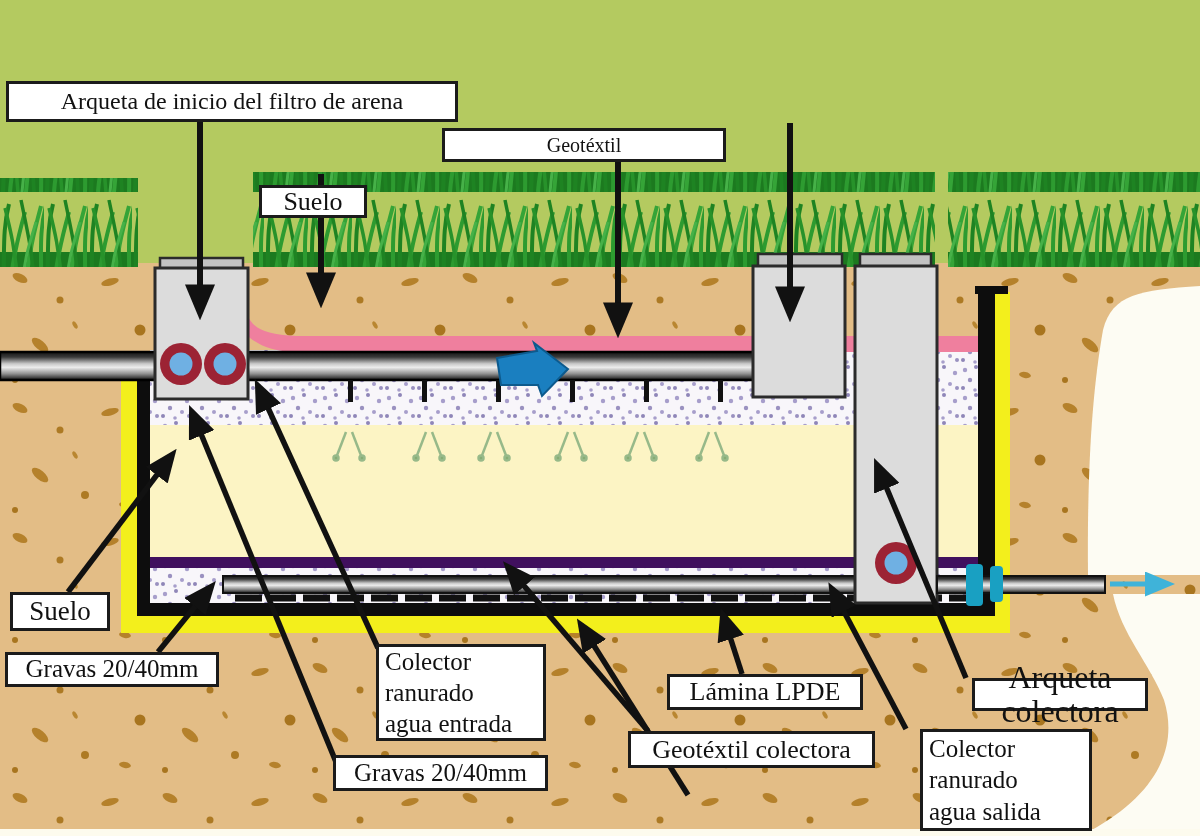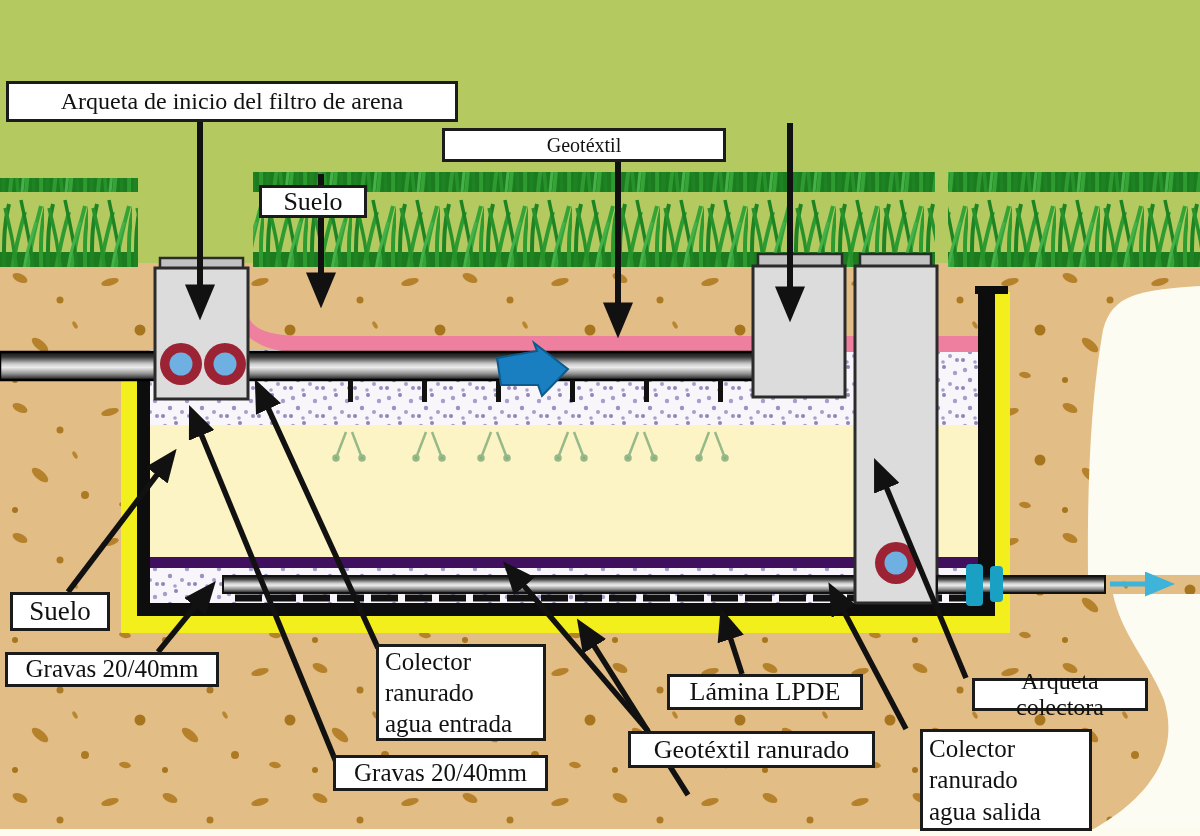--- a/index.html
+++ b/index.html
@@ -17,21 +17,21 @@
   }
   #lbl-arqueta-inicio{left:6px;top:81px;width:452px;height:41px;font-size:24px;}
   #lbl-arqueta-final{left:579px;top:79px;width:465px;height:44px;font-size:26px;}
   #lbl-suelo{left:259px;top:141px;width:108px;height:33px;font-size:26px;margin-top:44px;}
   #lbl-geotextil{left:442px;top:128px;width:284px;height:34px;font-size:20px;}
   #lbl-arena{left:10px;top:592px;width:100px;height:39px;font-size:27px;}
   #lbl-gravas-sup{left:5px;top:652px;width:214px;height:35px;font-size:25px;}
   #lbl-colector-entrada{left:376px;top:644px;width:170px;height:97px;justify-content:flex-start;text-align:left;line-height:1.25;padding-left:6px;}
   #lbl-gravas-inf{left:333px;top:755px;width:215px;height:36px;font-size:25px;}
   #lbl-lamina{left:667px;top:674px;width:196px;height:36px;font-size:26px;text-align:center;}
-  #lbl-arqueta-colectora{left:972px;top:678px;width:176px;height:33px;font-size:24px;}
+  #lbl-arqueta-colectora{left:972px;top:678px;width:176px;height:33px;font-size:32px;}
   #lbl-geotextil-perforado{left:628px;top:731px;width:247px;height:37px;font-size:26px;}
   #lbl-colector-salida{left:920px;top:729px;width:172px;height:102px;justify-content:flex-start;text-align:left;line-height:1.25;padding-left:6px;}
   #lbl-red-filtrante{left:633px;top:795px;width:163px;height:37px;font-size:26px;}
 </style>
 </head>
 <body>
 
 <div class="scene">
 
 <svg width="1200" height="836" viewBox="0 0 1200 836">
@@ -208,18 +208,18 @@
 <div class="lbl" id="lbl-suelo">Suelo</div>
 <div class="lbl" id="lbl-geotextil">Geotéxtil</div>
 <div class="lbl" id="lbl-arena">Suelo</div>
 <div class="lbl" id="lbl-gravas-sup">Gravas 20/40mm</div>
 <div class="lbl" id="lbl-colector-entrada">Colector
 ranurado
 agua entrada</div>
 <div class="lbl" id="lbl-gravas-inf">Gravas 20/40mm</div>
 <div class="lbl" id="lbl-lamina">Lámina LPDE</div>
 <div class="lbl" id="lbl-arqueta-colectora">Arqueta colectora</div>
-<div class="lbl" id="lbl-geotextil-perforado">Geotéxtil ranurado</div>
+<div class="lbl" id="lbl-geotextil-perforado">Geotéxtil colectora</div>
 <div class="lbl" id="lbl-colector-salida">Colector
 ranurado
 agua salida</div>
 
 </div>
 
 </body></html>

